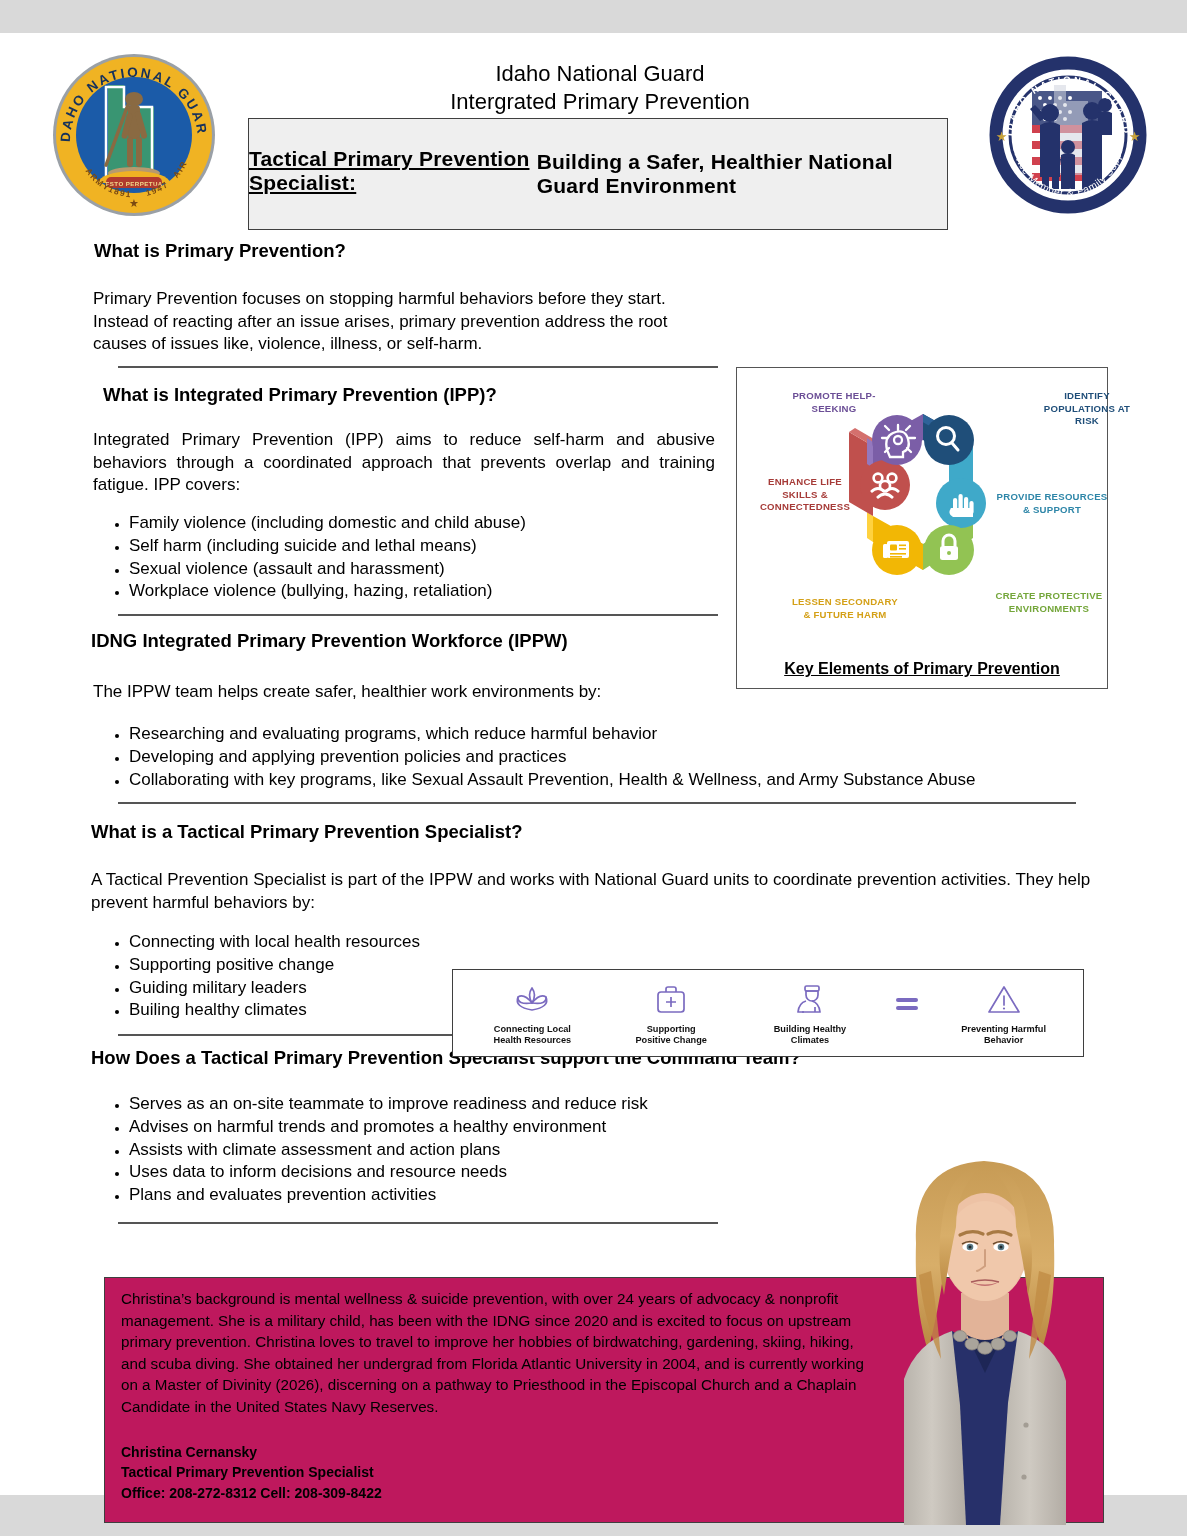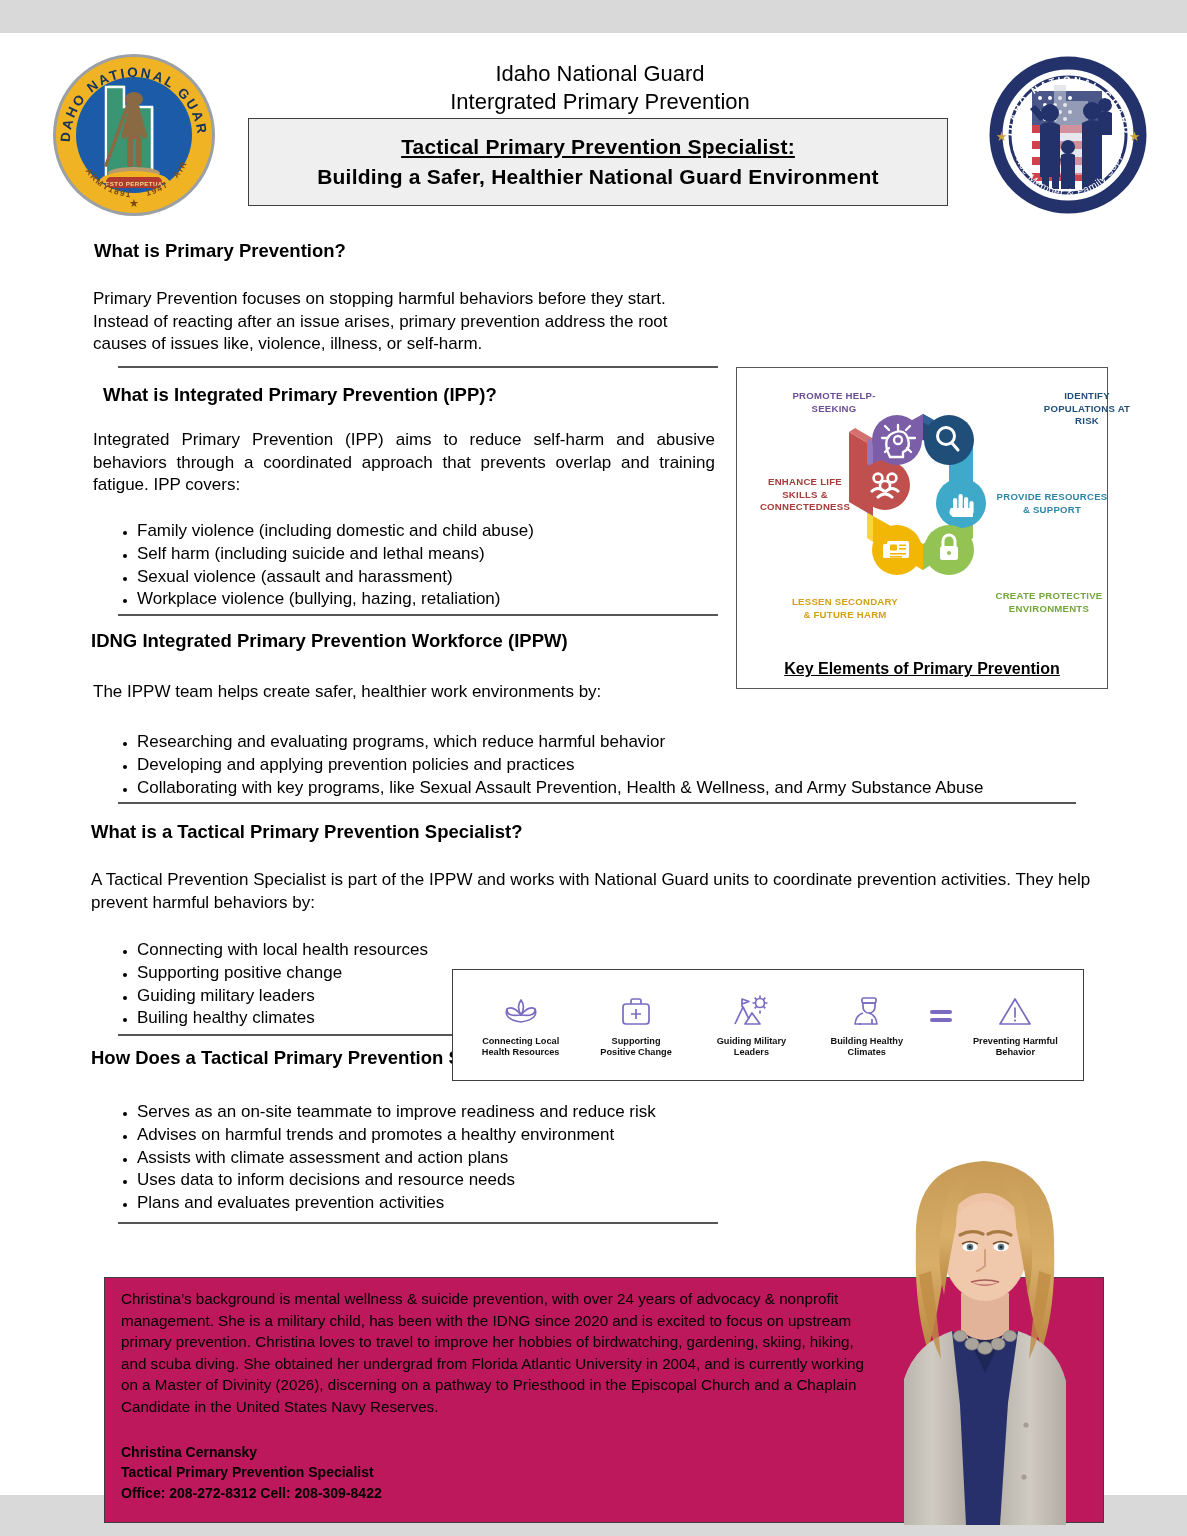--- a/index.html
+++ b/index.html
@@ -16,23 +16,23 @@
     width: 1187px; height: 1462px;
     background: #ffffff;
   }
 
   
   .hdr-title {
     position: absolute; left: 240px; top: 27px; width: 720px;
     text-align: center; font-size: 22px; color: #000; line-height: 1.25;
   }
   .title-box {
-    position: absolute; left: 248px; top: 85px; width: 700px; height: 88px;
+    position: absolute; left: 248px; top: 85px; width: 700px; height: 112px;
     background: #efefef; border: 1.5px solid #3f3f3f;
-    display: flex; flex-direction: column;
+    display: flex; flex-direction: row;
     align-items: center; justify-content: center;
   }
   .title-line1 {
     font-size: 21px; font-weight: bold; text-decoration: underline;
     letter-spacing: .2px; margin-bottom: 6px;
   }
   .title-line2 { font-size: 21px; font-weight: bold; letter-spacing: .2px; }
 
   
   .logo-left  { position: absolute; left: 50px;  top: 18px; width: 168px; height: 168px; }
@@ -41,21 +41,21 @@
   
   .sec-h {
     position: absolute; font-size: 18.5px; font-weight: bold; color: #000;
     white-space: nowrap;
   }
   .para {
     position: absolute; font-size: 17px; color: #000; line-height: 1.33;
   }
   .para.just { text-align: justify; }
   ul.bul {
-    position: absolute; margin: 8px; padding: 0 0 0 34px;
+    position: absolute; margin: 0; padding: 0 0 0 34px;
     font-size: 17px; line-height: 1.34; color: #000;
   }
   ul.bul li { margin: 0; padding: 0; }
   ul.bul li::marker { font-size: 12px; }
 
   .rule {
     position: absolute; height: 0; border-top: 2px solid #555;
   }
 
   
@@ -67,21 +67,21 @@
     position: absolute; left: 0; right: 0; bottom: 10px; text-align: center;
     font-size: 16px; font-weight: bold; text-decoration: underline; color: #000;
   }
   .diag-lbl {
     position: absolute; font-size: 9.6px; font-weight: bold;
     letter-spacing: .25px; line-height: 1.32; text-align: center;
   }
 
   
   .icon-strip {
-    position: absolute; left: 452px; top: 936px; width: 632px; height: 112px;
+    position: absolute; left: 452px; top: 936px; width: 632px; height: 88px;
     border: 1.5px solid #3f3f3f; background: #fff;
     display: flex; align-items: center; justify-content: space-around;
     padding: 0 10px;
   }
   .icon-cell {
     display: flex; flex-direction: column; align-items: center;
     justify-content: flex-start; width: 118px;
   }
   .icon-cell .glyph { height: 40px; display: flex; align-items: center; }
   .icon-cell .cap {
@@ -415,35 +415,20 @@
           <path d="M12 9 V6 a2 2 0 0 1 2 -2 h6 a2 2 0 0 1 2 2 v3"></path>
           <path d="M17 14 v10 M12 19 h10"></path>
         </svg>
       </div>
       <div class="cap">
         <div>Supporting</div>
         <div>Positive Change</div>
       </div>
     </div>
 
-    <div class="icon-cell">
-      <div class="glyph">
-        <svg width="40" height="34" viewBox="0 0 40 34" fill="none" stroke="#7B6BC0" stroke-width="1.7" stroke-linejoin="round">
-          <circle cx="29" cy="8" r="4.5"></circle>
-          <path d="M29 3.5 v-3 M29 15.5 v3 M33.5 8 h3 M24.5 8 h-3 M32.2 4.8 l2.1 -2.1 M25.8 11.2 l-2.1 2.1 M32.2 11.2 l2.1 2.1 M25.8 4.8 l-2.1 -2.1"></path>
-          <path d="M4 29 l8 -17 l6 12"></path>
-          <path d="M14 29 l7 -11 l8 11 z"></path>
-          <path d="M11 12 v-8 l7 2.5 l-7 2.5"></path>
-        </svg>
-      </div>
-      <div class="cap">
-        <div>Guiding Military</div>
-        <div>Leaders</div>
-      </div>
-    </div>
 
     <div class="icon-cell">
       <div class="glyph">
         <svg width="34" height="34" viewBox="0 0 34 34" fill="none" stroke="#7B6BC0" stroke-width="1.7" stroke-linejoin="round">
           <rect x="12" y="3" width="14" height="5" rx="1.5"></rect>
           <path d="M13 8 h12 v4 a6 6 0 0 1 -12 0 z"></path>
           <path d="M13 18 q-7 2 -8 11 h6"></path>
           <path d="M19 18 q7 2 8 11 h-18"></path>
           <path d="M22 24 v5"></path>
         </svg>

